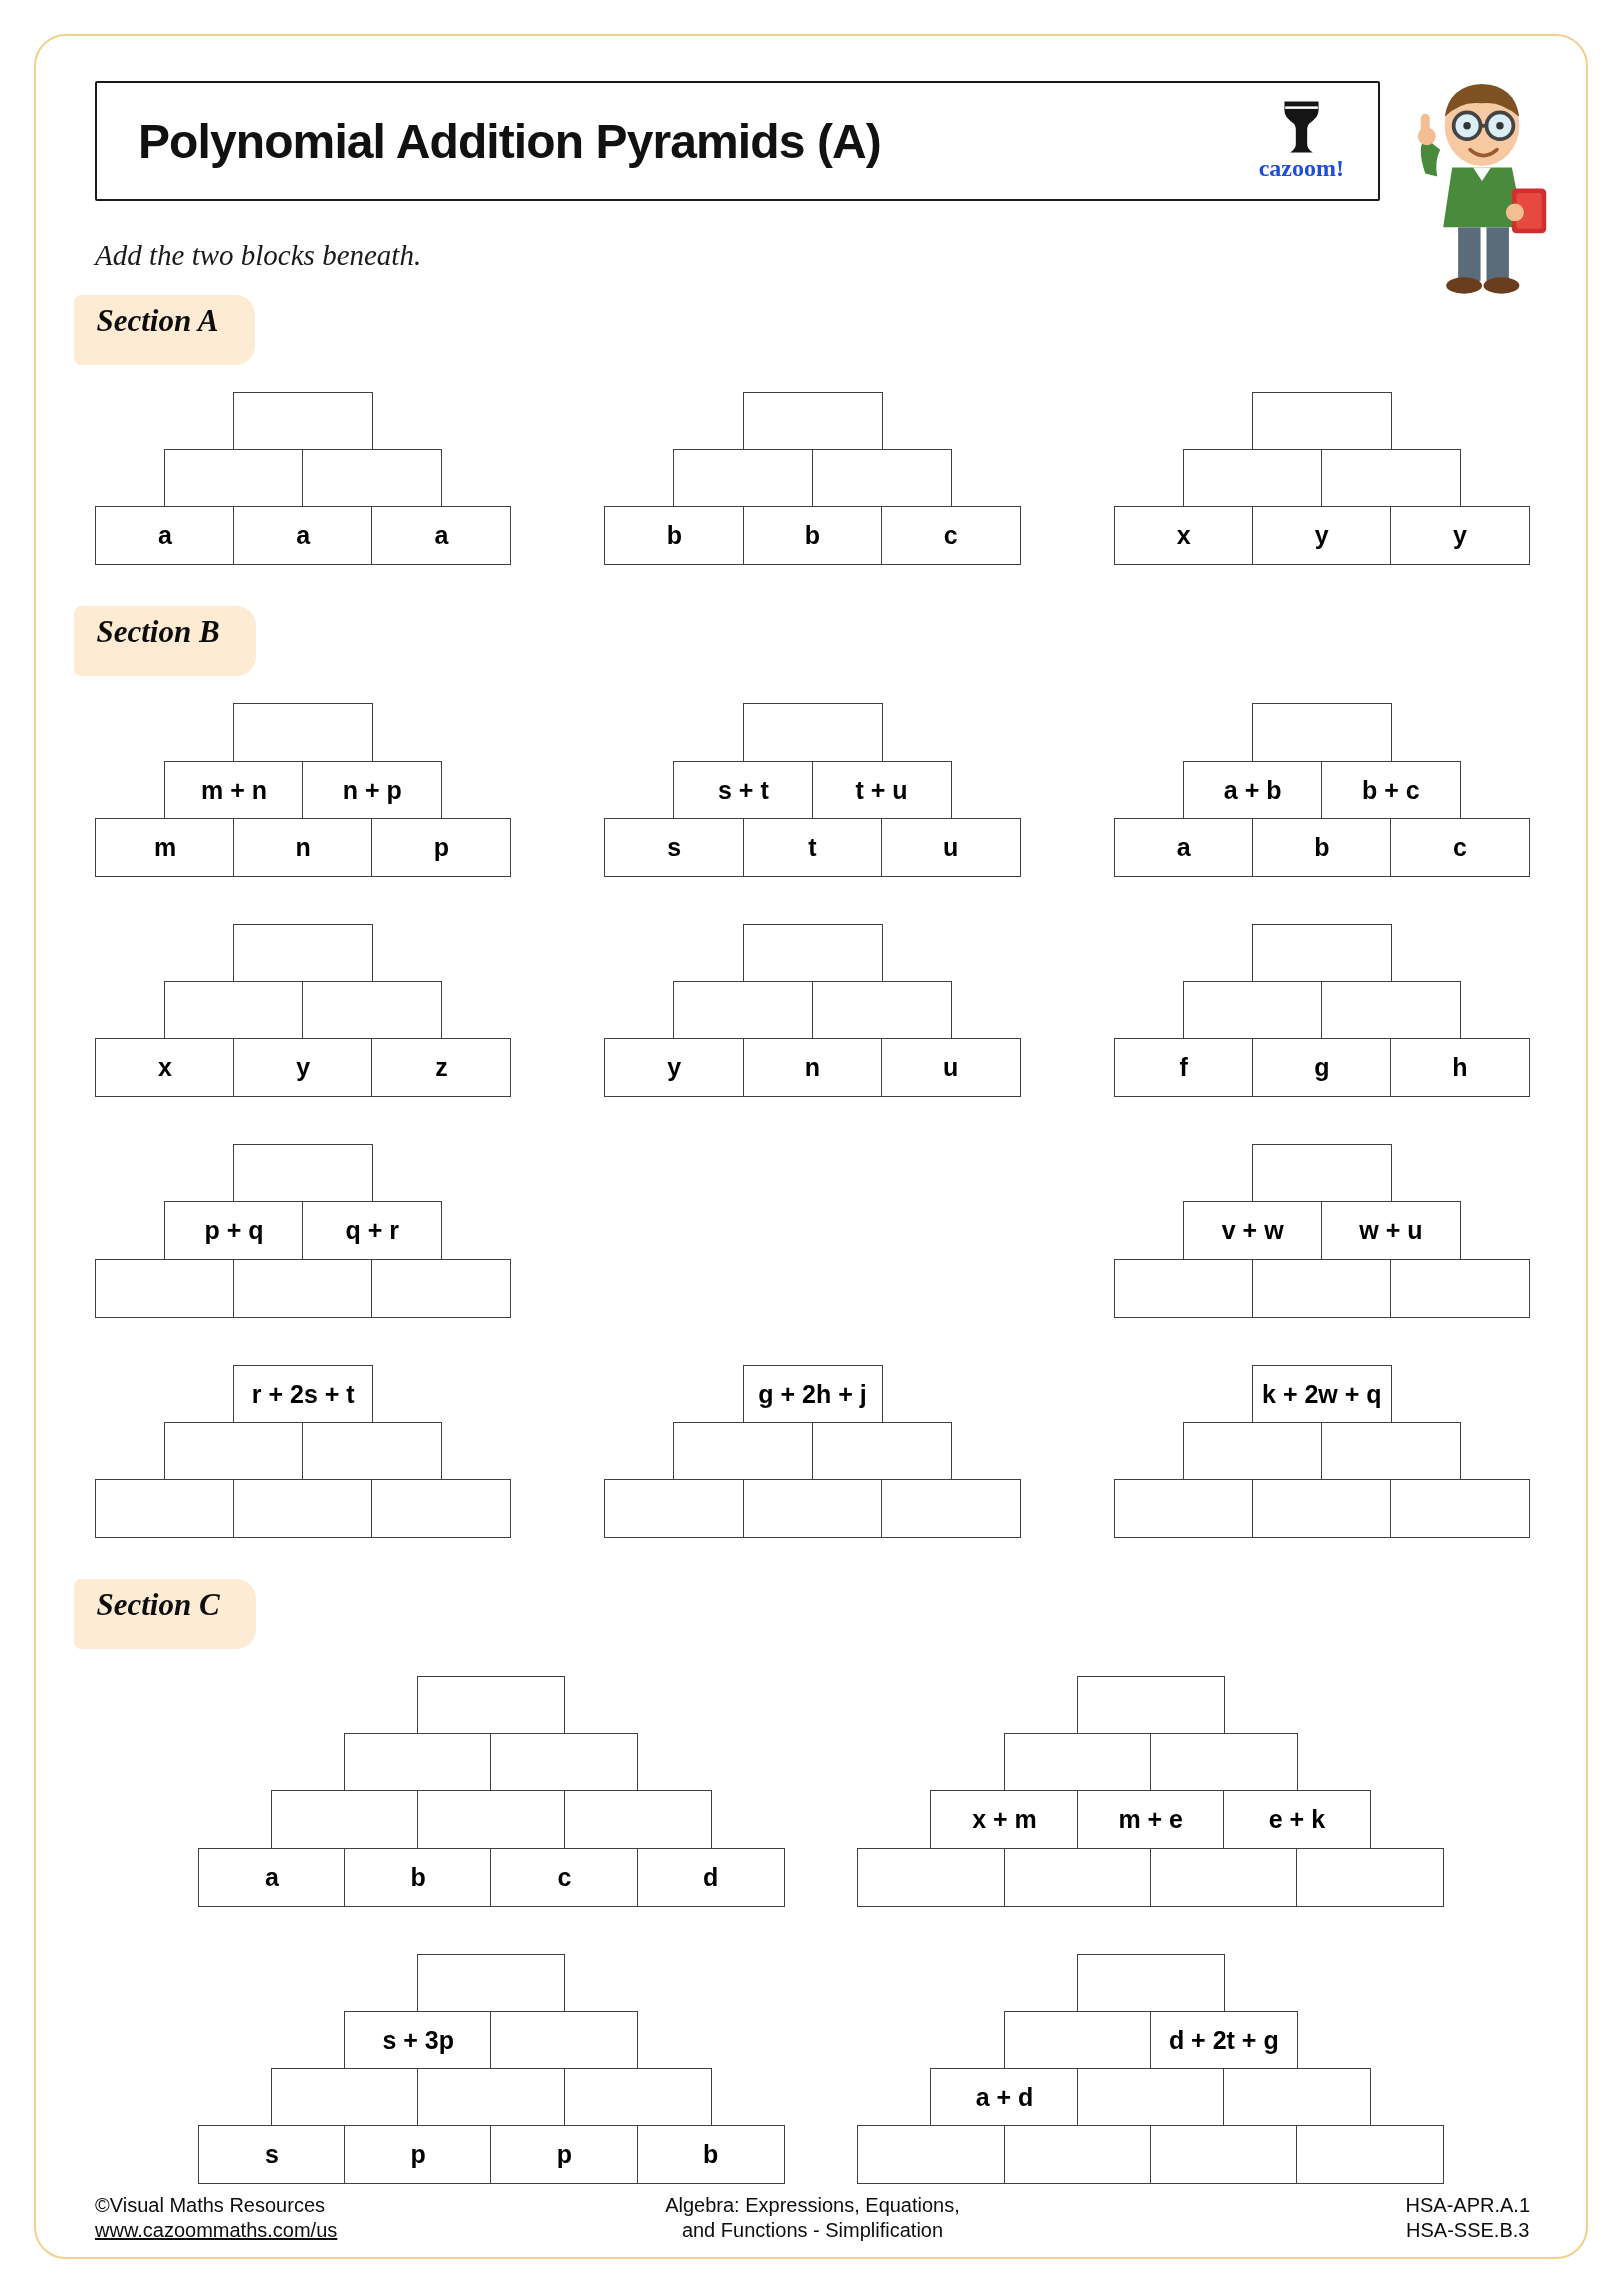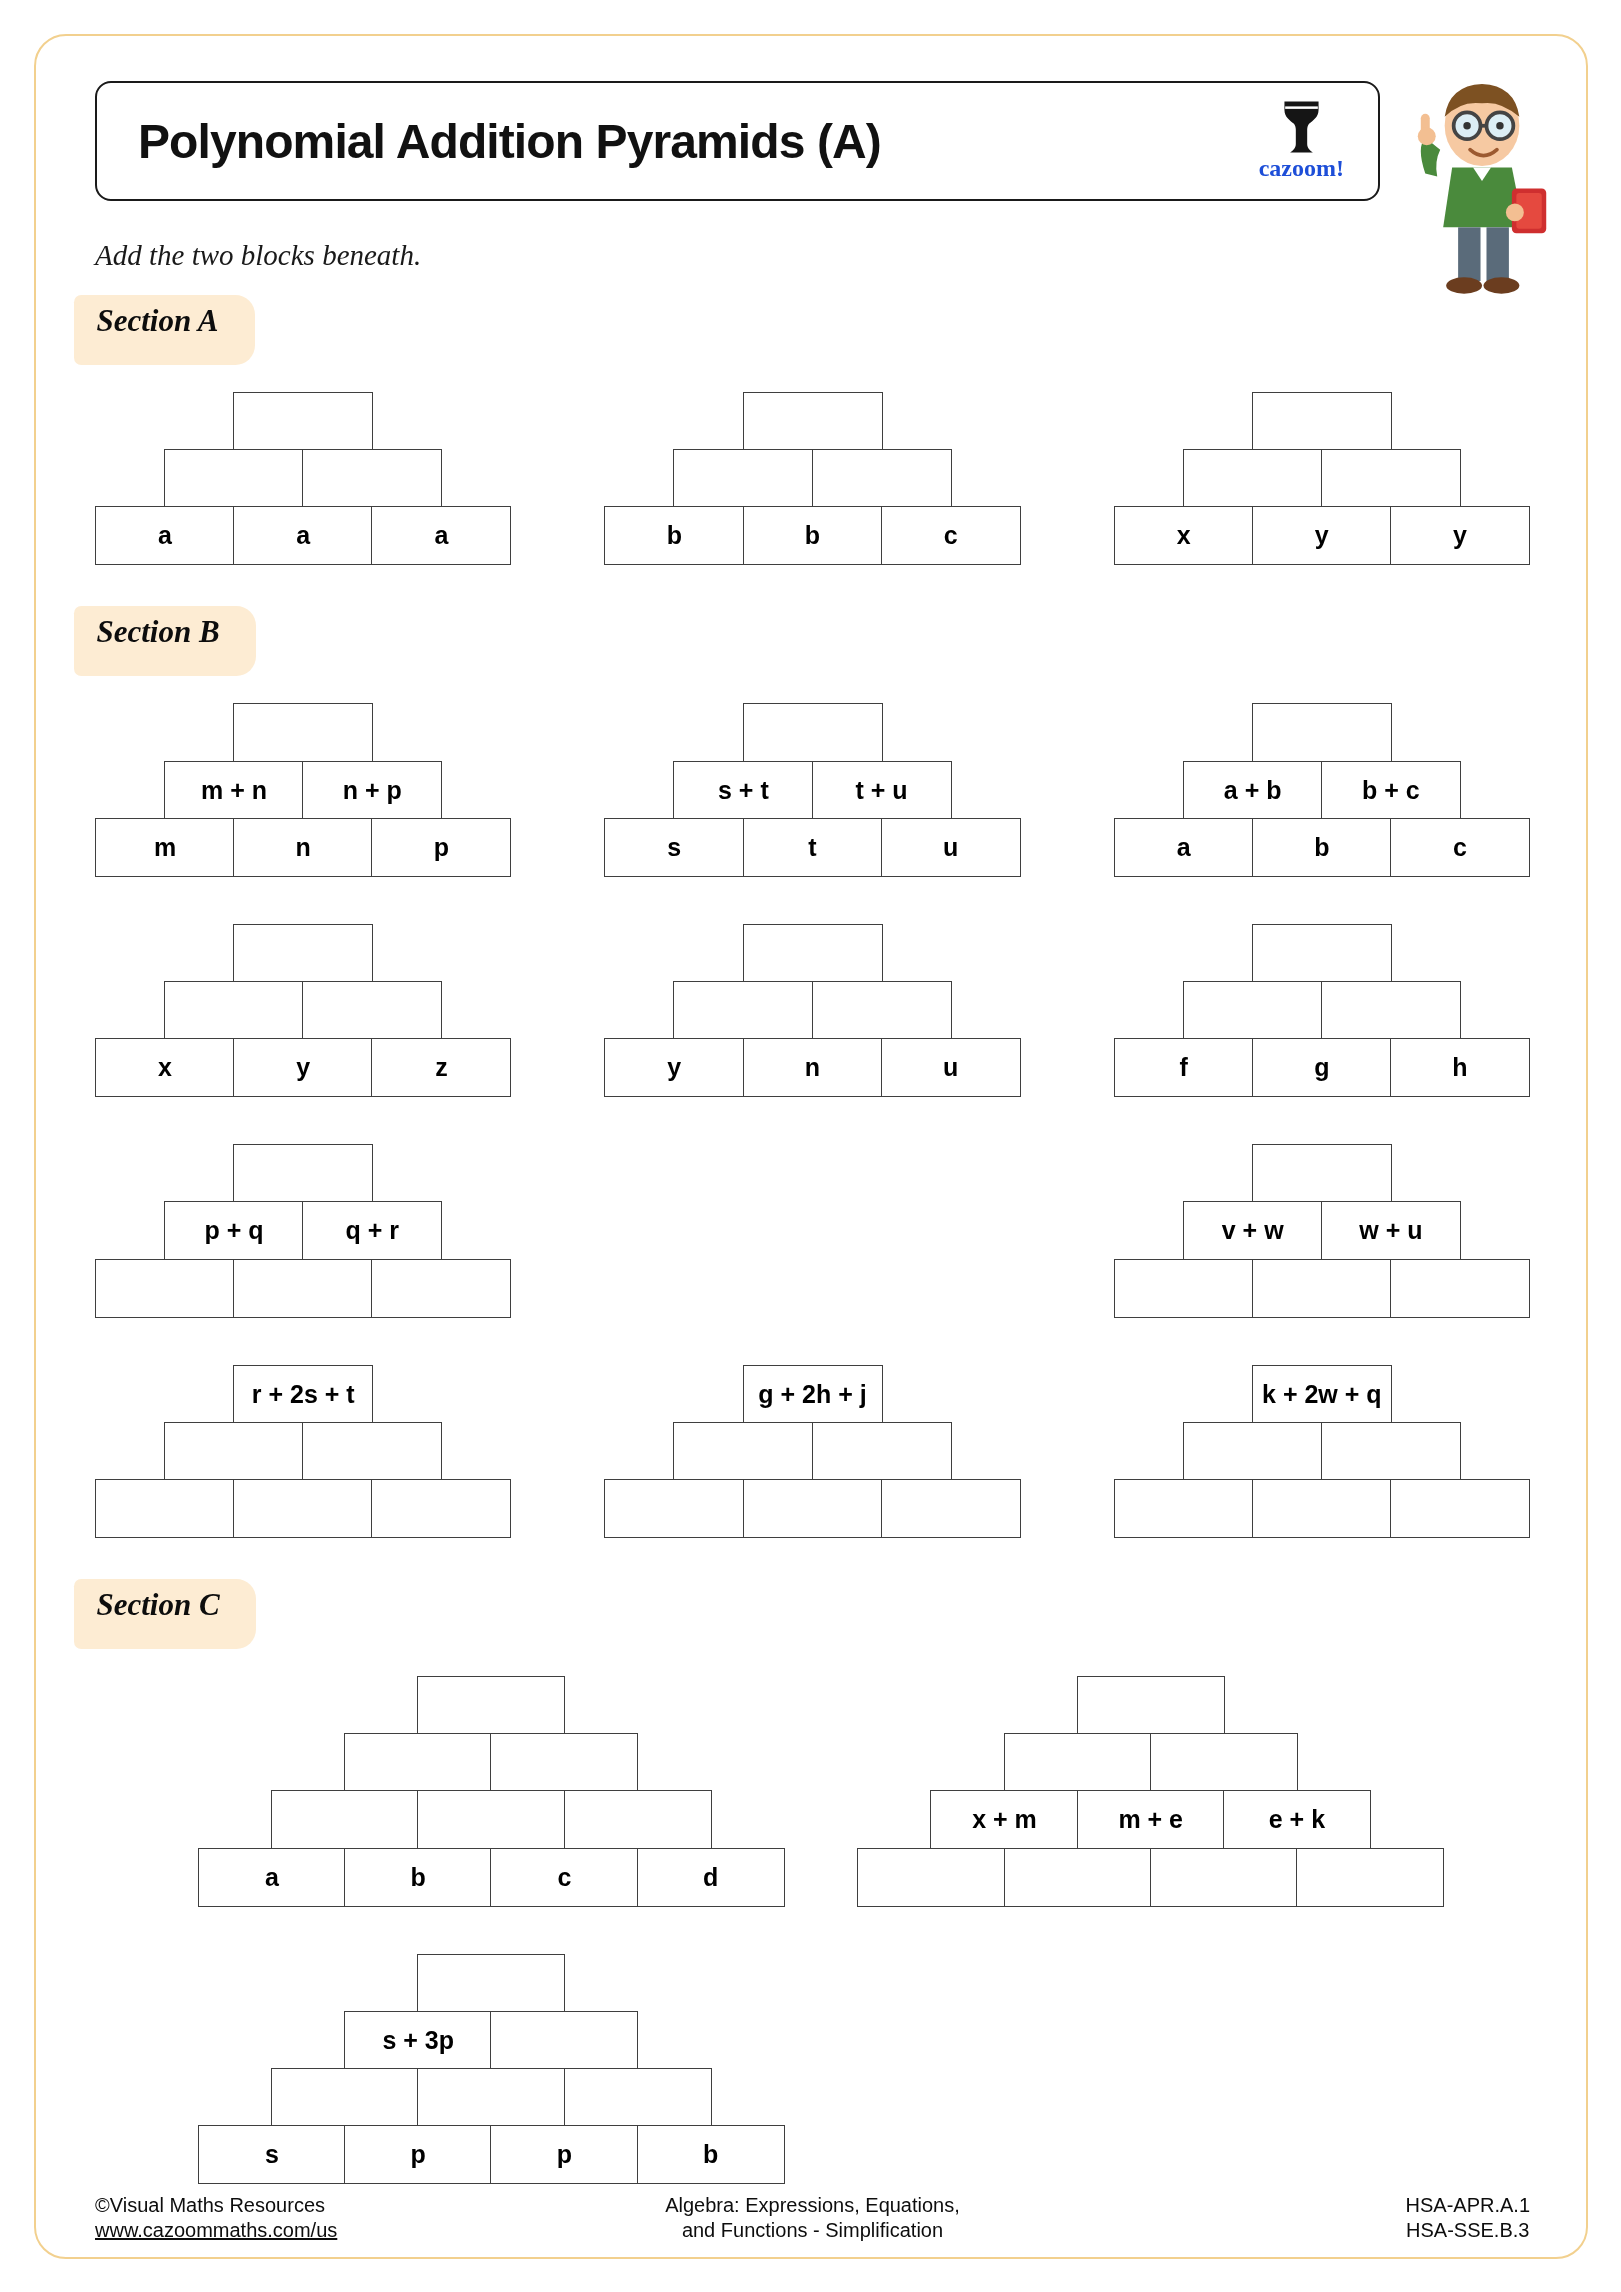--- a/index.html
+++ b/index.html
@@ -11,21 +11,21 @@
     border: 2.7px solid #f2d08e;
     border-radius: 32px;
     padding: 45px 56px 0 59px;
     background: #fff;
   }
 
   
   .header-row { display: flex; }
   .title-box {
     width: 1285px; height: 120px;
-    border: 2.7px solid #1a1a1a; border-radius: 16px;
+    border: 2.7px solid #1a1a1a; border-radius: 2px;
     display: flex; align-items: center; justify-content: space-between;
     padding: 0 25px 0 41px;
     background: #fff;
   }
   .title {
     font-size: 48px; font-weight: 700; letter-spacing: -0.9px;
     font-family: "Liberation Sans", sans-serif; color: #111;
   }
   .logo { display: flex; flex-direction: column; align-items: center; margin-right: 9px; }
   .logo svg { width: 43px; height: 54px; display: block; }
@@ -398,20 +398,40 @@
           <div class="p-row">
             <div class="block"></div>
             <div class="block"></div>
             <div class="block"></div>
           </div>
           <div class="p-row">
             <div class="block">s</div>
             <div class="block">p</div>
             <div class="block">p</div>
             <div class="block">b</div>
+          </div>
+        </div>
+        <div class="pyramid p-wide">
+          <div class="p-row">
+            <div class="block"></div>
+          </div>
+          <div class="p-row">
+            <div class="block"></div>
+            <div class="block">d + 2t + g</div>
+          </div>
+          <div class="p-row">
+            <div class="block">a + d</div>
+            <div class="block"></div>
+            <div class="block"></div>
+          </div>
+          <div class="p-row">
+            <div class="block"></div>
+            <div class="block"></div>
+            <div class="block"></div>
+            <div class="block"></div>
           </div>
         </div>
       </div>
     </div>
 
   <div class="footer">
     <div class="f-left">
       <div>©Visual Maths Resources</div>
       <a class="f-link">www.cazoommaths.com/us</a>
     </div>

